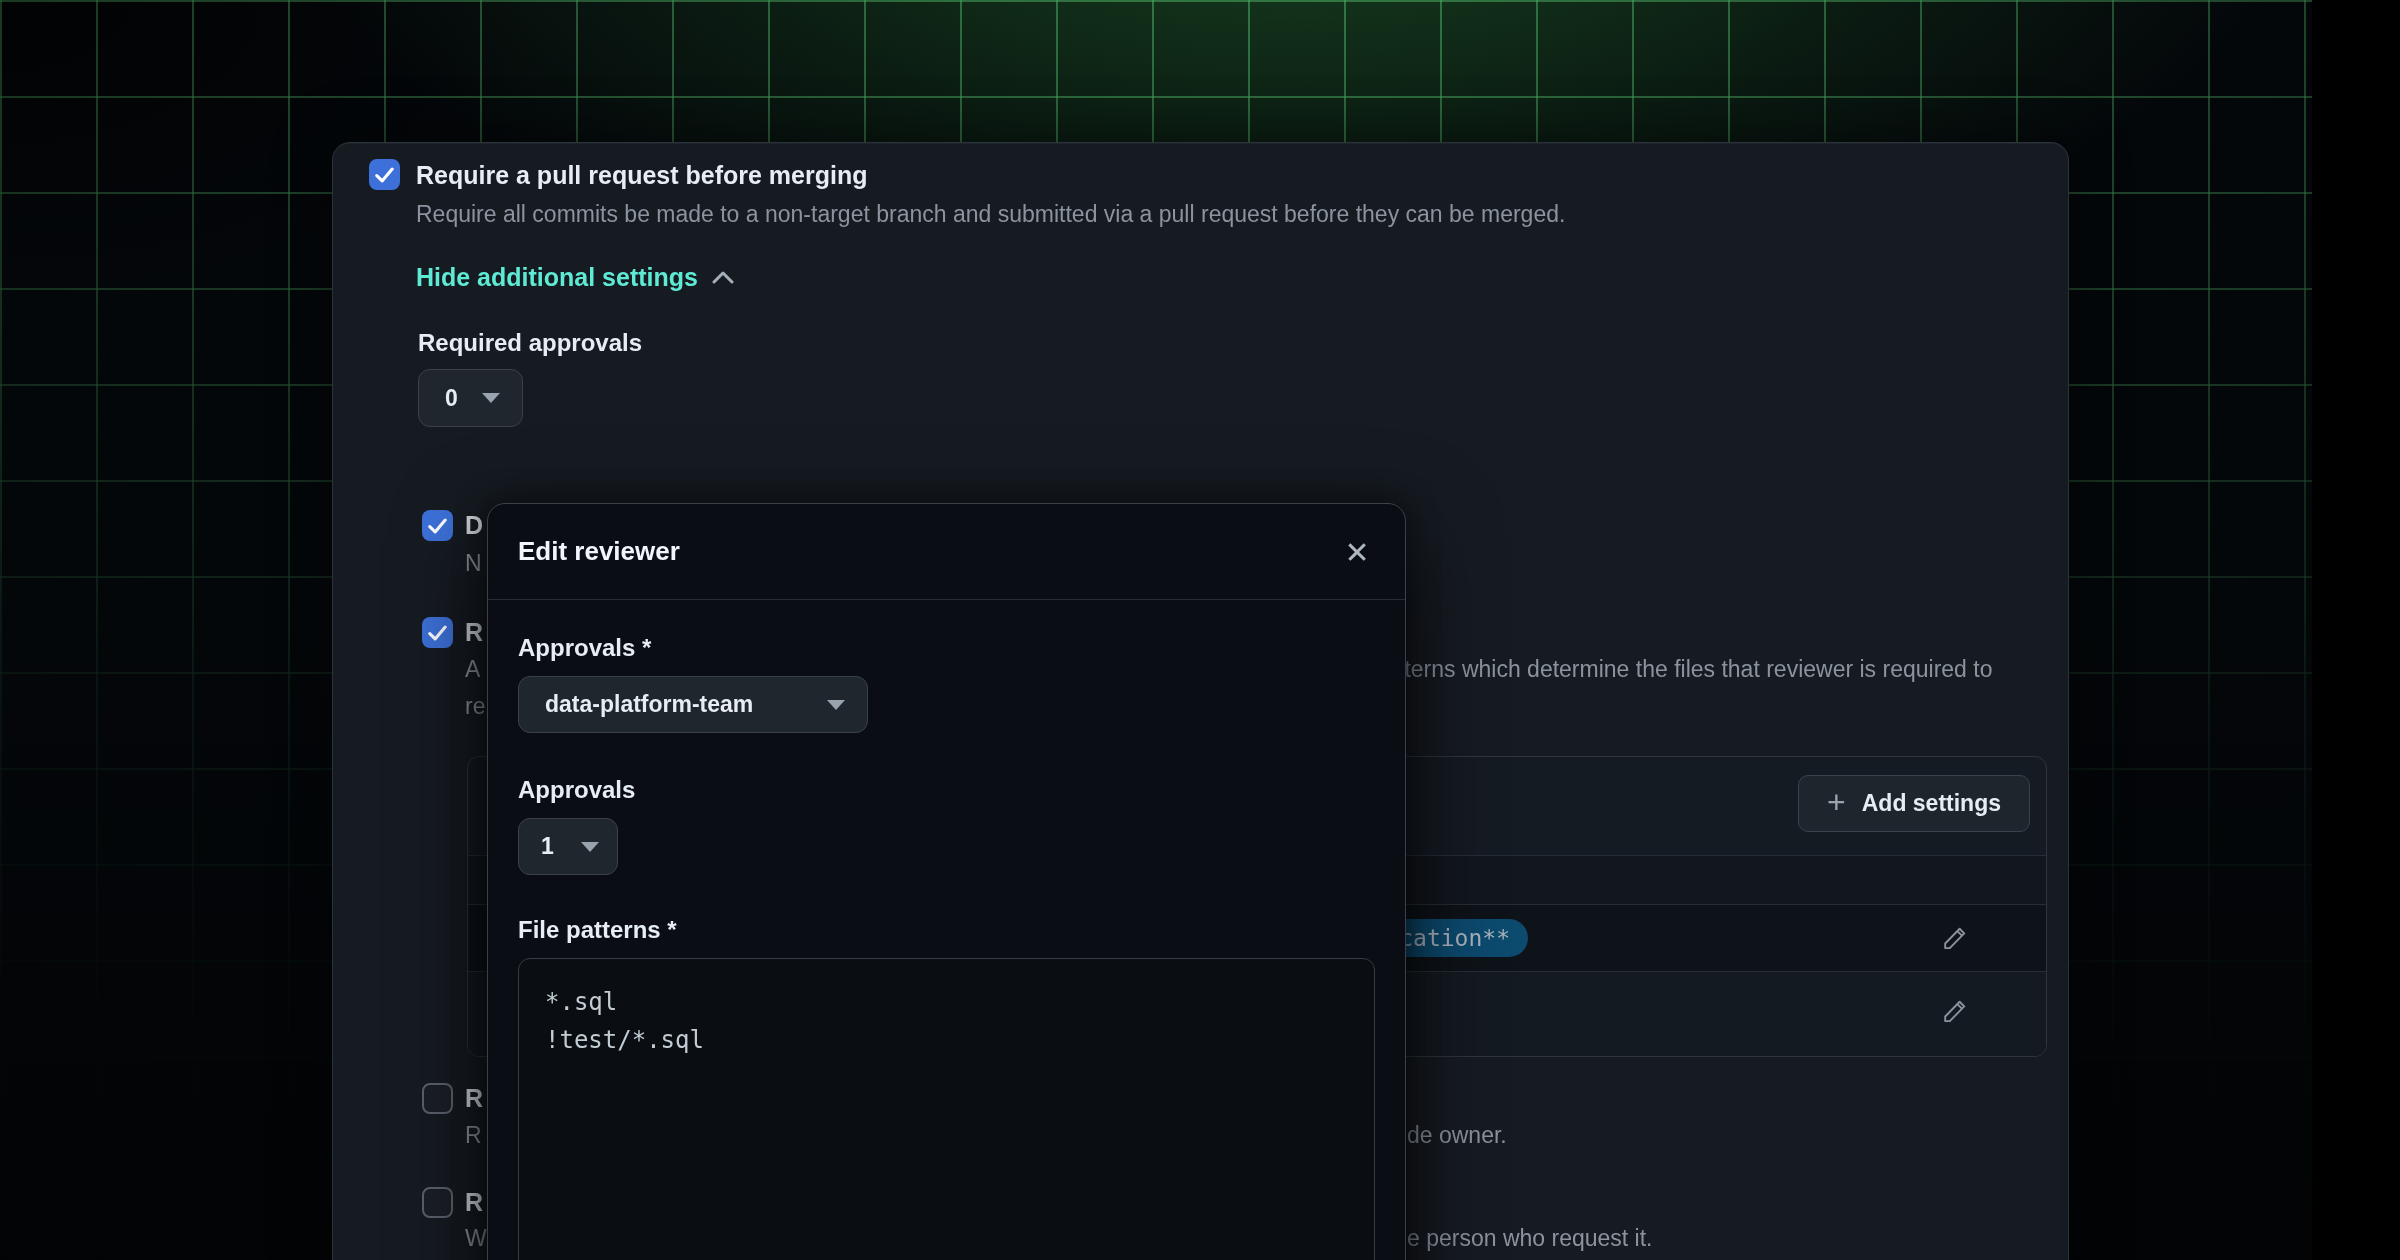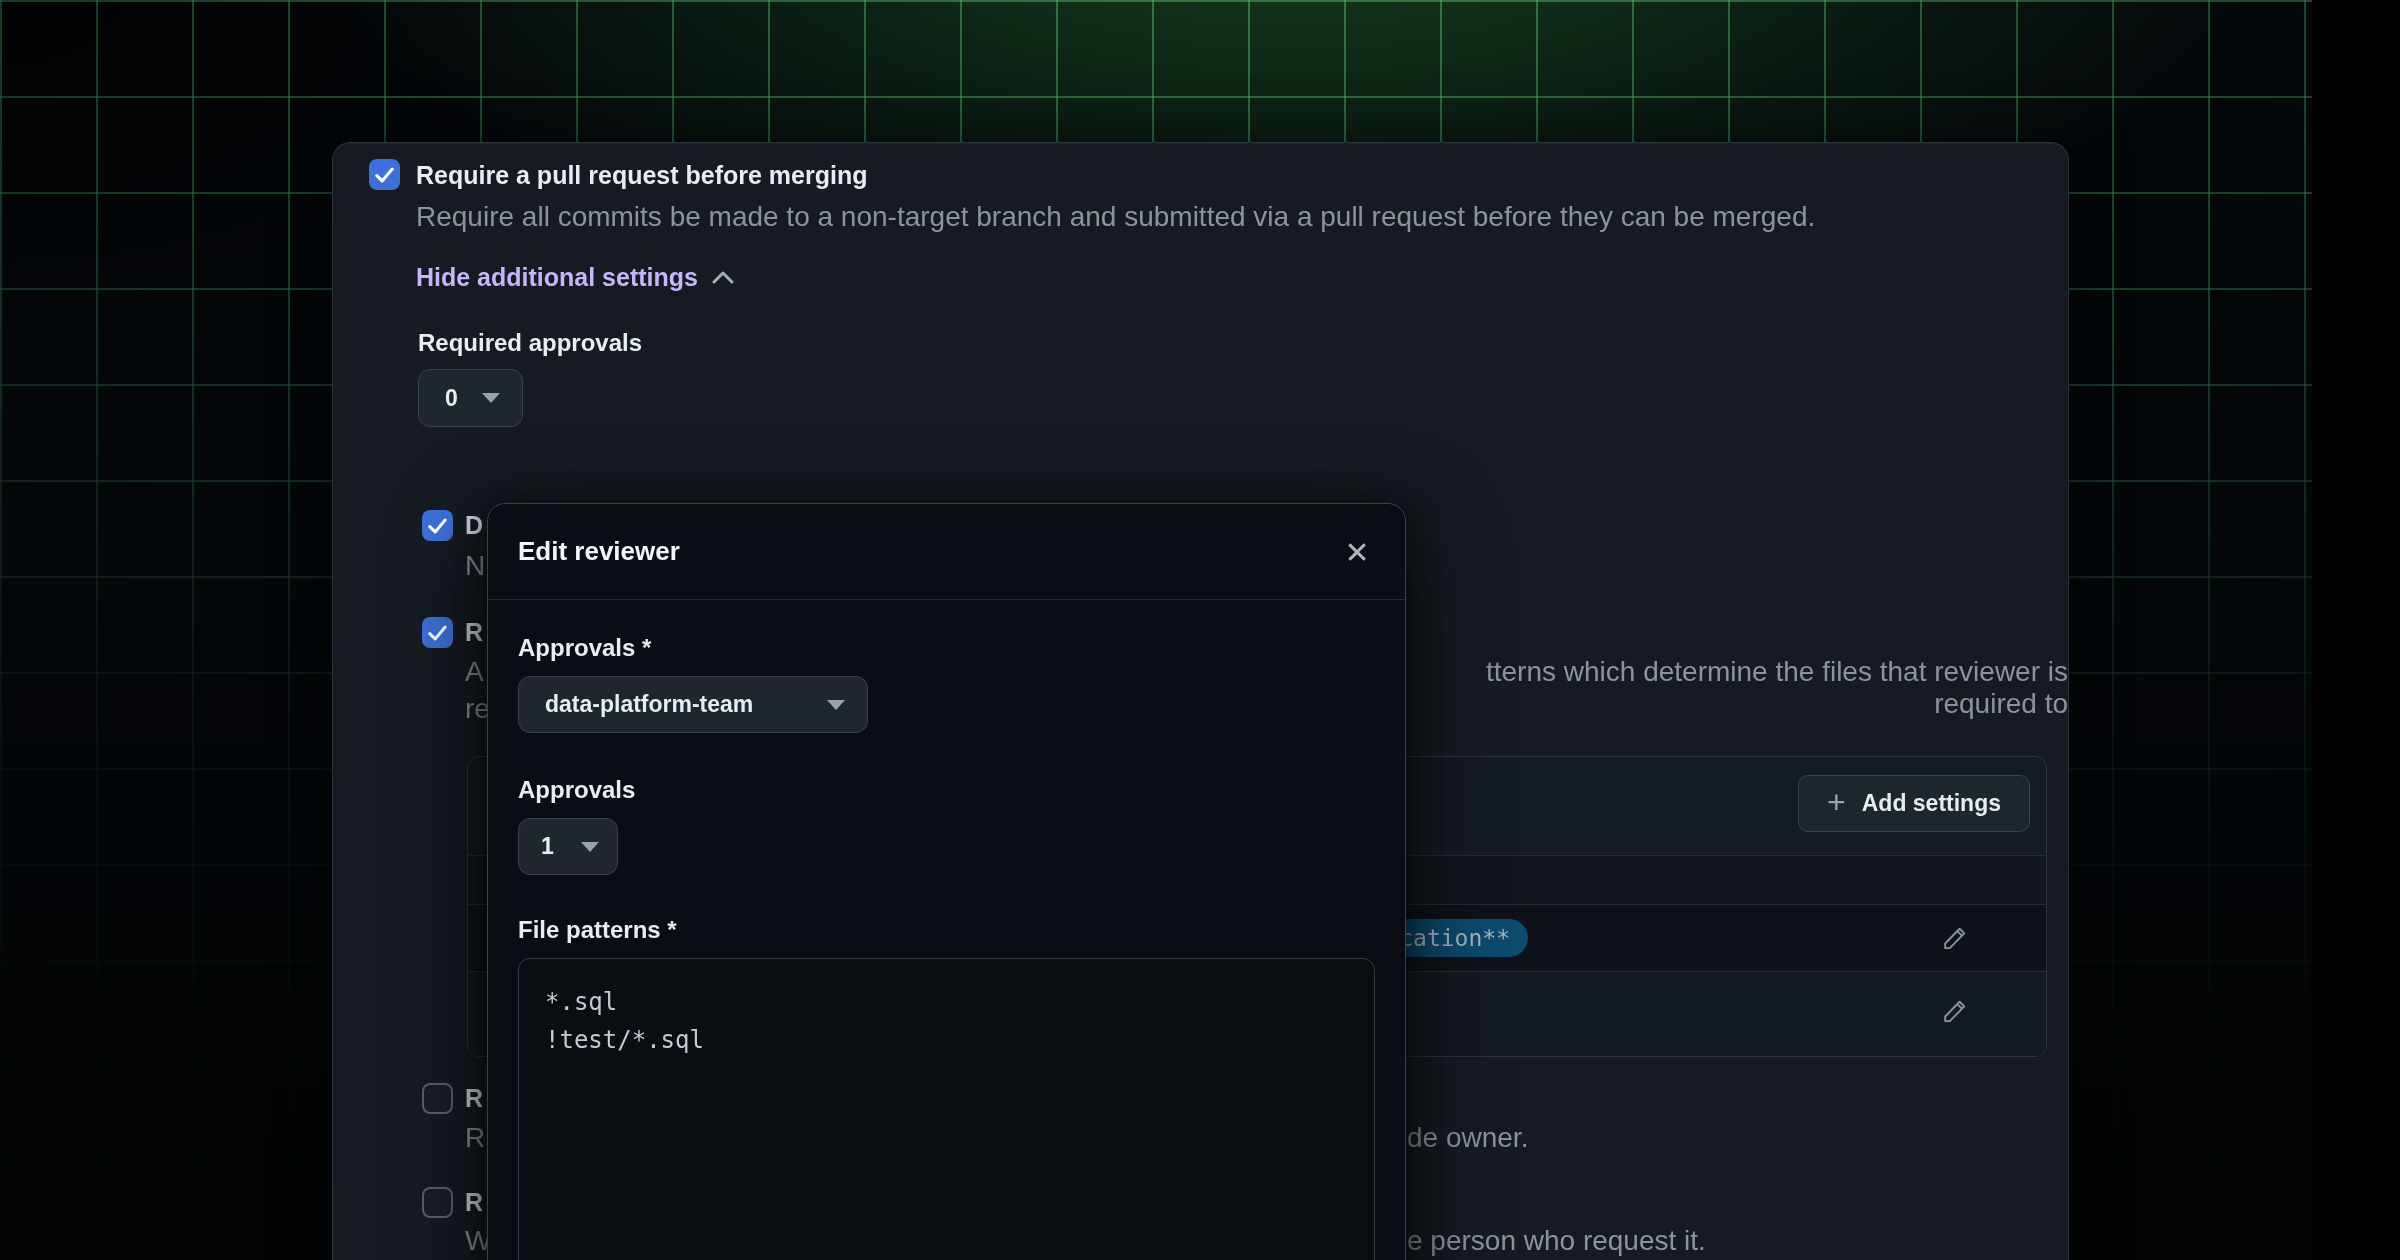--- a/index.html
+++ b/index.html
@@ -30,22 +30,22 @@
     background:linear-gradient(to bottom, transparent 45%, rgba(0,0,0,0.5) 100%);
   }
   
   .card {
     position:absolute; left:332px; top:142px; width:1737px; height:1200px;
     background:#161b22; border:1px solid #2b323b; border-radius:18px; z-index:1;
     box-shadow:0 0 60px rgba(0,0,0,0.45), inset 0 1px 0 rgba(150,200,165,0.06);
   }
   .abs { position:absolute; }
   .h1 { font-size:25px; font-weight:600; color:#e6edf3; }
-  .muted { font-size:28px; font-weight:400; color:#8b949e;text-align:right; }
-  .section-toggle { font-size:25px; font-weight:600; color:#c4b5fd; display:flex; align-items:center; gap:14px; cursor:pointer; }
+  .muted { font-size:23px; font-weight:400; color:#8b949e;text-align:right; }
+  .section-toggle { font-size:25px; font-weight:600; color:#5eead4; display:flex; align-items:center; gap:14px; cursor:pointer; }
   .bold-label { font-size:24px; font-weight:700; color:#e6edf3; }
   .frag-label { font-size:25px; font-weight:600; color:#d5dce3; }
   
   .cb { width:31px; height:31px; border-radius:8px; }
   .cb.checked { background:#3d71d9; display:flex; align-items:center; justify-content:center; }
   .cb.unchecked { border:2px solid #5a626c; background:rgba(255,255,255,0.02); }
   
   .dd {
     display:inline-flex; align-items:center; justify-content:space-between;
     background:#20262e; border:1px solid #3a414a; border-radius:12px;

